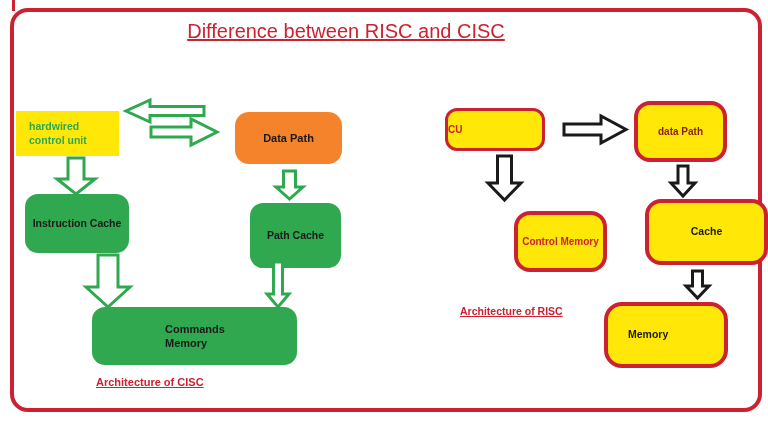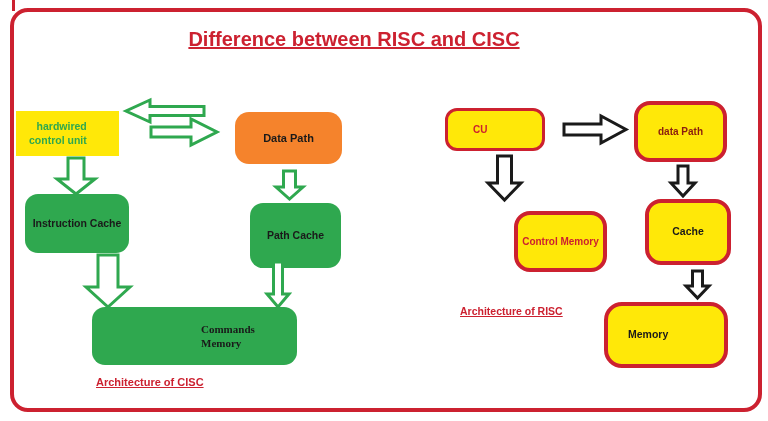--- a/index.html
+++ b/index.html
@@ -6,30 +6,30 @@
   .canvas{
     position:relative;width:768px;height:421px;background:#ffffff;overflow:hidden;
     font-family:"Liberation Sans", sans-serif;
   }
   .frame{
     position:absolute;left:10px;top:8px;width:752px;height:404px;box-sizing:border-box;
     border:4px solid var(--red,#cc2130);border-radius:18px;
   }
   .corner-mark{position:absolute;left:12px;top:0;width:3px;height:11px;background:var(--red,#cc2130);}
   .title{
-    position:absolute;left:0;top:20px;width:692px;margin:8px;text-align:center;
-    font-size:20px;font-weight:bold;color:var(--red,#cc2130);text-decoration:underline;
+    position:absolute;left:0;top:20px;width:692px;margin:0;text-align:center;
+    font-size:20px;font-weight:normal;color:var(--red,#cc2130);text-decoration:underline;
   }
   .box{position:absolute;box-sizing:border-box;display:flex;align-items:center;justify-content:center;}
   .lbl{font-weight:bold;font-size:10.5px;line-height:1.3;}
   .yellow-plain{background:var(--yellow,#ffe808);}
   .green-box{background:var(--green,#2fa84f);border-radius:13px;color:var(--ink,#1a1a1a);}
   .orange-box{background:var(--orange,#f5832c);border-radius:14px;color:var(--ink,#1a1a1a);}
   .cisc-box{background:var(--yellow,#ffe808);border:4px solid var(--red,#cc2130);border-radius:16px;}
-  .green-text{color:var(--green,#2fa84f);text-align:right;}
+  .green-text{color:var(--green,#2fa84f);}
   .red-text{color:var(--red,#cc2130);}
   .ink-text{color:var(--ink,#1a1a1a);}
   .darkred-text{color:var(--dark-red-label,#8a1d10);}
   .left-pad{justify-content:flex-start;}
   .caption{
     position:absolute;font-weight:bold;font-size:11px;color:var(--red,#cc2130);
     text-decoration:underline;white-space:nowrap;
   }
   .arr{position:absolute;overflow:visible;}
   .arr polygon{fill:#ffffff;stroke-linejoin:miter;}
@@ -82,30 +82,30 @@
   </div>
 
   <svg class="arr g" style="left:86px;top:255px;" width="44" height="52" viewBox="0 0 44 52">
     <polygon points="12,0 32,0 32,32 44,32 22,52 0,32 12,32"></polygon>
   </svg>
 
   <svg class="arr g" style="left:267px;top:262px;" width="22" height="45" viewBox="0 0 22 45">
     <polygon points="6.5,0 15.5,0 15.5,32 22,32 11,45 0,32 6.5,32"></polygon>
   </svg>
 
-  <div class="box green-box left-pad" style="left:92px;top:307px;width:205px;height:58px;padding-left:109px;font-family:Liberation Serif, serif;">
+  <div class="box green-box left-pad" style="left:92px;top:307px;width:205px;height:58px;padding-left:73px;">
     <div class="lbl" style="font-size:11px;">
       <div>Commands</div>
       <div>Memory</div>
     </div>
   </div>
 
   <div class="caption" style="left:96px;top:376px;">Architecture of CISC</div>
 
-  <div class="box cisc-box left-pad" style="left:445px;top:108px;width:100px;height:43px;border-width:3.5px;border-radius:12px;padding-left:25px;">
+  <div class="box cisc-box left-pad" style="left:445px;top:108px;width:100px;height:43px;border-width:3.5px;border-radius:12px;">
     <div class="lbl red-text" style="font-size:10px;">CU</div>
   </div>
 
   <svg class="arr k" style="left:564px;top:116px;" width="62" height="27" viewBox="0 0 62 27">
     <polygon points="0,8 37,8 37,0 62,13.5 37,27 37,19 0,19"></polygon>
   </svg>
 
   <div class="box cisc-box" style="left:634px;top:101px;width:93px;height:61px;">
     <div class="lbl darkred-text" style="font-size:10px;">data Path</div>
   </div>
@@ -115,21 +115,21 @@
   </svg>
 
   <div class="box cisc-box" style="left:470px;top:211px;width:93px;height:61px;margin-left:44px;">
     <div class="lbl red-text" style="font-size:10px;">Control Memory</div>
   </div>
 
   <svg class="arr k" style="left:671px;top:166px;" width="24" height="30" viewBox="0 0 24 30">
     <polygon points="7,0 17,0 17,17 24,17 12,30 0,17 7,17"></polygon>
   </svg>
 
-  <div class="box cisc-box" style="left:645px;top:199px;width:86px;height:66px;">
+  <div class="box cisc-box" style="left:645px;top:199px;width:123px;height:66px;">
     <div class="lbl ink-text" style="font-size:10.5px;">Cache</div>
   </div>
 
   <svg class="arr k" style="left:686px;top:271px;" width="23" height="27" viewBox="0 0 23 27">
     <polygon points="6.5,0 16.5,0 16.5,15 23,15 11.5,27 0,15 6.5,15"></polygon>
   </svg>
 
   <div class="box cisc-box left-pad" style="left:604px;top:302px;width:124px;height:66px;border-radius:18px;padding-left:20px;">
     <div class="lbl ink-text" style="font-size:10.5px;">Memory</div>
   </div>

